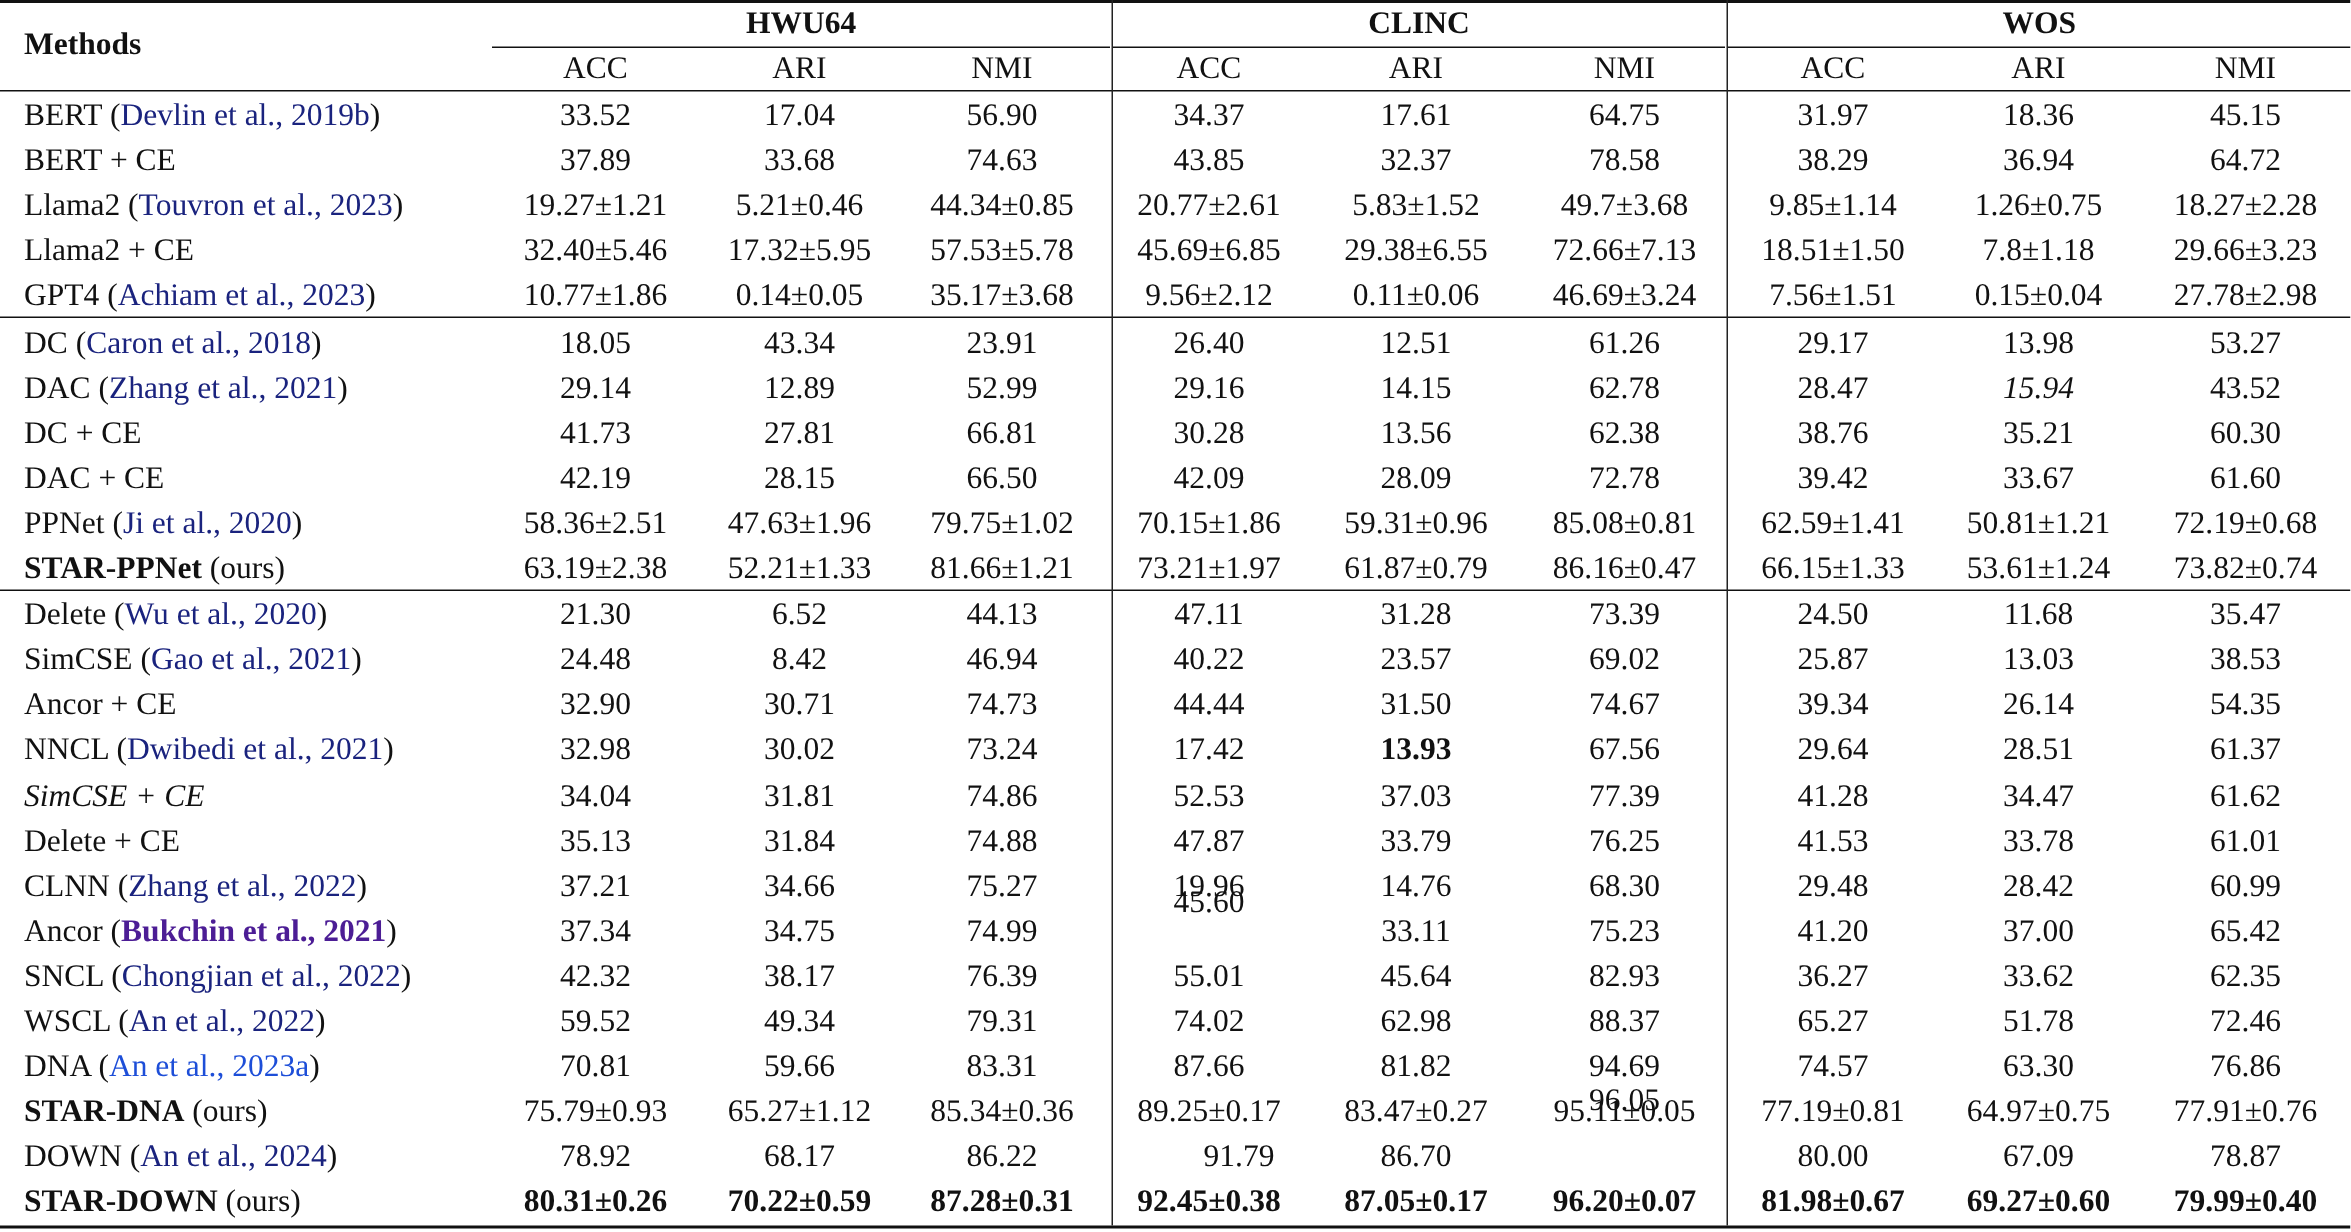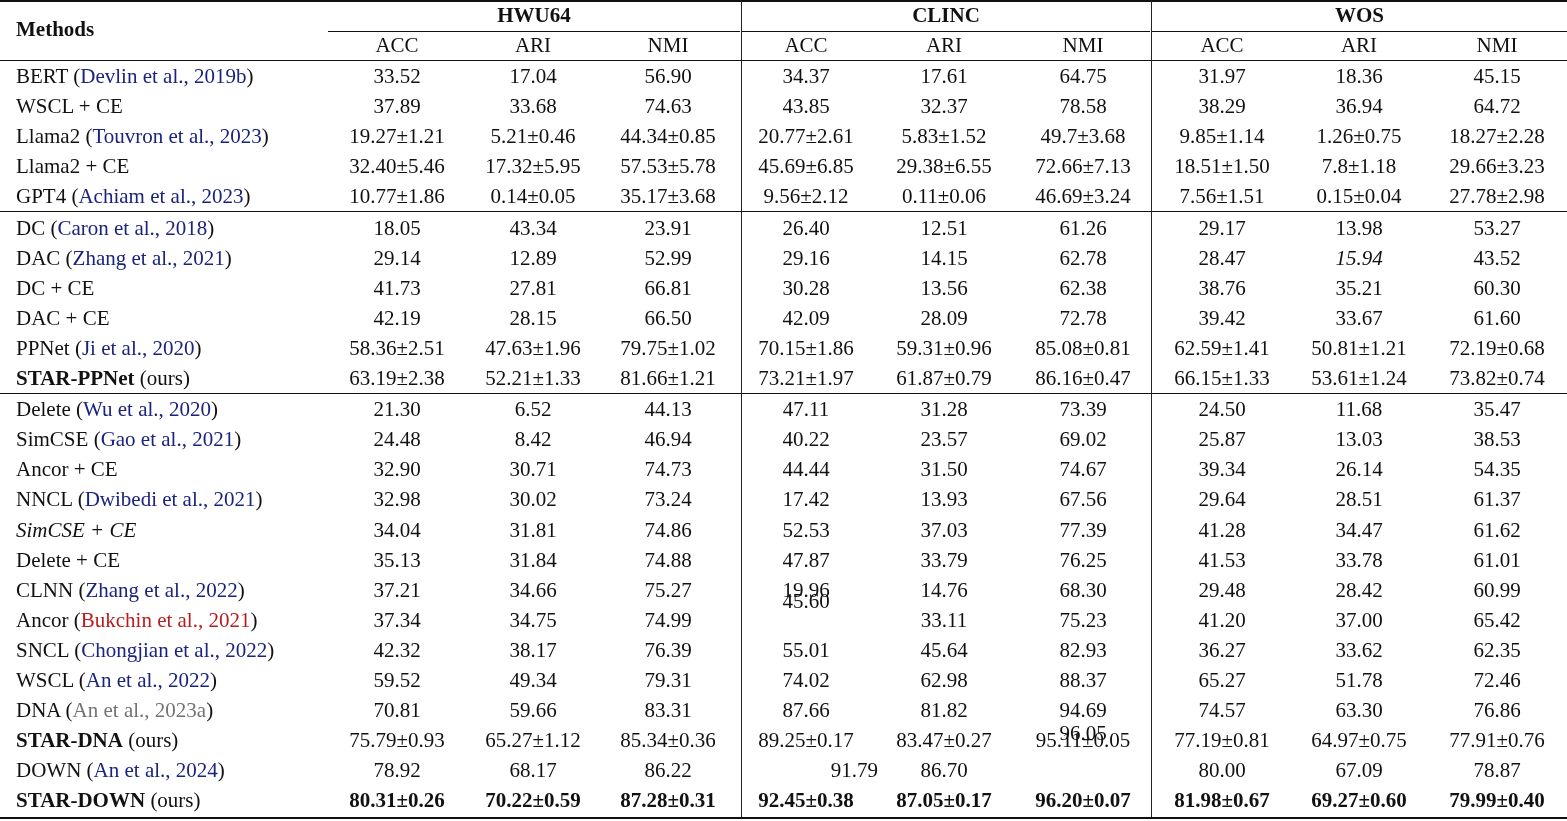--- a/index.html
+++ b/index.html
@@ -42,21 +42,21 @@
     <div class="cell method" style="top: 61px;"><span>BERT</span> (<span class="cite" style="color: rgb(26, 35, 126);">Devlin et al., 2019b</span>)</div>
     <div class="cell" style="top: 61px; left: 325px; width: 144px;">33.52</div>
     <div class="cell" style="top: 61px; left: 461px; width: 144px;">17.04</div>
     <div class="cell" style="top: 61px; left: 596px; width: 144px;">56.90</div>
     <div class="cell" style="top: 61px; left: 734px; width: 144px;">34.37</div>
     <div class="cell" style="top: 61px; left: 872px; width: 144px;">17.61</div>
     <div class="cell" style="top: 61px; left: 1011px; width: 144px;">64.75</div>
     <div class="cell" style="top: 61px; left: 1150px; width: 144px;">31.97</div>
     <div class="cell" style="top: 61px; left: 1287px; width: 144px;">18.36</div>
     <div class="cell" style="top: 61px; left: 1425px; width: 144px;">45.15</div>
-    <div class="cell method" style="top: 91.1px;"><span>WSCL + CE</span></div>
+    <div class="cell method" style="top: 91.1px;"><span>BERT + CE</span></div>
     <div class="cell" style="top: 91.1px; left: 325px; width: 144px;">37.89</div>
     <div class="cell" style="top: 91.1px; left: 461px; width: 144px;">33.68</div>
     <div class="cell" style="top: 91.1px; left: 596px; width: 144px;">74.63</div>
     <div class="cell" style="top: 91.1px; left: 734px; width: 144px;">43.85</div>
     <div class="cell" style="top: 91.1px; left: 872px; width: 144px;">32.37</div>
     <div class="cell" style="top: 91.1px; left: 1011px; width: 144px;">78.58</div>
     <div class="cell" style="top: 91.1px; left: 1150px; width: 144px;">38.29</div>
     <div class="cell" style="top: 91.1px; left: 1287px; width: 144px;">36.94</div>
     <div class="cell" style="top: 91.1px; left: 1425px; width: 144px;">64.72</div>
     <div class="cell method" style="top: 121.2px;"><span>Llama2</span> (<span class="cite" style="color: rgb(26, 35, 126);">Touvron et al., 2023</span>)</div>
@@ -179,21 +179,21 @@
     <div class="cell" style="top: 454.3px; left: 872px; width: 144px;">31.50</div>
     <div class="cell" style="top: 454.3px; left: 1011px; width: 144px;">74.67</div>
     <div class="cell" style="top: 454.3px; left: 1150px; width: 144px;">39.34</div>
     <div class="cell" style="top: 454.3px; left: 1287px; width: 144px;">26.14</div>
     <div class="cell" style="top: 454.3px; left: 1425px; width: 144px;">54.35</div>
     <div class="cell method" style="top: 484.4px;"><span>NNCL</span> (<span class="cite" style="color: rgb(26, 35, 126);">Dwibedi et al., 2021</span>)</div>
     <div class="cell" style="top: 484.4px; left: 325px; width: 144px;">32.98</div>
     <div class="cell" style="top: 484.4px; left: 461px; width: 144px;">30.02</div>
     <div class="cell" style="top: 484.4px; left: 596px; width: 144px;">73.24</div>
     <div class="cell" style="top: 484.4px; left: 734px; width: 144px;">17.42</div>
-    <div class="cell" style="top: 484.4px; left: 872px; width: 144px;">13.93</div>
+    <div class="cell" style="top: 484.4px; left: 872px; width: 144px; font-weight: bold;">13.93</div>
     <div class="cell" style="top: 484.4px; left: 1011px; width: 144px;">67.56</div>
     <div class="cell" style="top: 484.4px; left: 1150px; width: 144px;">29.64</div>
     <div class="cell" style="top: 484.4px; left: 1287px; width: 144px;">28.51</div>
     <div class="cell" style="top: 484.4px; left: 1425px; width: 144px;">61.37</div>
     <div class="cell method" style="top: 514.5px; font-style: italic;"><span>SimCSE + CE</span></div>
     <div class="cell" style="top: 514.5px; left: 325px; width: 144px;">34.04</div>
     <div class="cell" style="top: 514.5px; left: 461px; width: 144px;">31.81</div>
     <div class="cell" style="top: 514.5px; left: 596px; width: 144px;">74.86</div>
     <div class="cell" style="top: 514.5px; left: 734px; width: 144px;">52.53</div>
     <div class="cell" style="top: 514.5px; left: 872px; width: 144px;">37.03</div>
@@ -214,21 +214,21 @@
     <div class="cell method" style="top: 574.7px;"><span>CLNN</span> (<span class="cite" style="color: rgb(26, 35, 126);">Zhang et al., 2022</span>)</div>
     <div class="cell" style="top: 574.7px; left: 325px; width: 144px;">37.21</div>
     <div class="cell" style="top: 574.7px; left: 461px; width: 144px;">34.66</div>
     <div class="cell" style="top: 574.7px; left: 596px; width: 144px;">75.27</div>
     <div class="cell" style="top: 574.7px; left: 734px; width: 144px;">19.96</div>
     <div class="cell" style="top: 574.7px; left: 872px; width: 144px;">14.76</div>
     <div class="cell" style="top: 574.7px; left: 1011px; width: 144px;">68.30</div>
     <div class="cell" style="top: 574.7px; left: 1150px; width: 144px;">29.48</div>
     <div class="cell" style="top: 574.7px; left: 1287px; width: 144px;">28.42</div>
     <div class="cell" style="top: 574.7px; left: 1425px; width: 144px;">60.99</div>
-    <div class="cell method" style="top: 604.8px;"><span>Ancor</span> (<span class="cite" style="color: #b91c1c;">Bukchin et al., 2021</span>)</div>
+    <div class="cell method" style="top: 604.8px;"><span>Ancor</span> (<span class="cite" style="color: #4c1d95; font-weight: bold;">Bukchin et al., 2021</span>)</div>
     <div class="cell" style="top: 604.8px; left: 325px; width: 144px;">37.34</div>
     <div class="cell" style="top: 604.8px; left: 461px; width: 144px;">34.75</div>
     <div class="cell" style="top: 604.8px; left: 596px; width: 144px;">74.99</div>
     <div class="cell" style="top: 586px; left: 734px; width: 144px;">45.60</div>
     <div class="cell" style="top: 604.8px; left: 872px; width: 144px;">33.11</div>
     <div class="cell" style="top: 604.8px; left: 1011px; width: 144px;">75.23</div>
     <div class="cell" style="top: 604.8px; left: 1150px; width: 144px;">41.20</div>
     <div class="cell" style="top: 604.8px; left: 1287px; width: 144px;">37.00</div>
     <div class="cell" style="top: 604.8px; left: 1425px; width: 144px;">65.42</div>
     <div class="cell method" style="top: 634.9px;"><span>SNCL</span> (<span class="cite" style="color: rgb(26, 35, 126);">Chongjian et al., 2022</span>)</div>
@@ -244,21 +244,21 @@
     <div class="cell method" style="top: 665px;"><span>WSCL</span> (<span class="cite" style="color: rgb(26, 35, 126);">An et al., 2022</span>)</div>
     <div class="cell" style="top: 665px; left: 325px; width: 144px;">59.52</div>
     <div class="cell" style="top: 665px; left: 461px; width: 144px;">49.34</div>
     <div class="cell" style="top: 665px; left: 596px; width: 144px;">79.31</div>
     <div class="cell" style="top: 665px; left: 734px; width: 144px;">74.02</div>
     <div class="cell" style="top: 665px; left: 872px; width: 144px;">62.98</div>
     <div class="cell" style="top: 665px; left: 1011px; width: 144px;">88.37</div>
     <div class="cell" style="top: 665px; left: 1150px; width: 144px;">65.27</div>
     <div class="cell" style="top: 665px; left: 1287px; width: 144px;">51.78</div>
     <div class="cell" style="top: 665px; left: 1425px; width: 144px;">72.46</div>
-    <div class="cell method" style="top: 695.1px;"><span>DNA</span> (<span class="cite" style="color: #737373;">An et al., 2023a</span>)</div>
+    <div class="cell method" style="top: 695.1px;"><span>DNA</span> (<span class="cite" style="color: #1d4ed8;">An et al., 2023a</span>)</div>
     <div class="cell" style="top: 695.1px; left: 325px; width: 144px;">70.81</div>
     <div class="cell" style="top: 695.1px; left: 461px; width: 144px;">59.66</div>
     <div class="cell" style="top: 695.1px; left: 596px; width: 144px;">83.31</div>
     <div class="cell" style="top: 695.1px; left: 734px; width: 144px;">87.66</div>
     <div class="cell" style="top: 695.1px; left: 872px; width: 144px;">81.82</div>
     <div class="cell" style="top: 695.1px; left: 1011px; width: 144px;">94.69</div>
     <div class="cell" style="top: 695.1px; left: 1150px; width: 144px;">74.57</div>
     <div class="cell" style="top: 695.1px; left: 1287px; width: 144px;">63.30</div>
     <div class="cell" style="top: 695.1px; left: 1425px; width: 144px;">76.86</div>
     <div class="cell method" style="top: 725.2px;"><span class="bold">STAR-DNA</span><span> (ours)</span></div>
@@ -268,21 +268,21 @@
     <div class="cell" style="top: 725.2px; left: 734px; width: 144px;">89.25±0.17</div>
     <div class="cell" style="top: 725.2px; left: 872px; width: 144px;">83.47±0.27</div>
     <div class="cell" style="top: 725.2px; left: 1011px; width: 144px;">95.11±0.05</div>
     <div class="cell" style="top: 725.2px; left: 1150px; width: 144px;">77.19±0.81</div>
     <div class="cell" style="top: 725.2px; left: 1287px; width: 144px;">64.97±0.75</div>
     <div class="cell" style="top: 725.2px; left: 1425px; width: 144px;">77.91±0.76</div>
     <div class="cell method" style="top: 755.3px;"><span>DOWN</span> (<span class="cite" style="color: rgb(26, 35, 126);">An et al., 2024</span>)</div>
     <div class="cell" style="top: 755.3px; left: 325px; width: 144px;">78.92</div>
     <div class="cell" style="top: 755.3px; left: 461px; width: 144px;">68.17</div>
     <div class="cell" style="top: 755.3px; left: 596px; width: 144px;">86.22</div>
-    <div class="cell" style="top: 755.3px; left: 734px; width: 144px; text-align: right;">91.79</div>
+    <div class="cell" style="top: 755.3px; left: 754px; width: 144px;">91.79</div>
     <div class="cell" style="top: 755.3px; left: 872px; width: 144px;">86.70</div>
     <div class="cell" style="top: 718px; left: 1011px; width: 144px;">96.05</div>
     <div class="cell" style="top: 755.3px; left: 1150px; width: 144px;">80.00</div>
     <div class="cell" style="top: 755.3px; left: 1287px; width: 144px;">67.09</div>
     <div class="cell" style="top: 755.3px; left: 1425px; width: 144px;">78.87</div>
     <div class="cell method" style="top: 785.4px;"><span class="bold">STAR-DOWN</span><span> (ours)</span></div>
     <div class="cell bold" style="top: 785.4px; left: 325px; width: 144px;">80.31±0.26</div>
     <div class="cell bold" style="top: 785.4px; left: 461px; width: 144px;">70.22±0.59</div>
     <div class="cell bold" style="top: 785.4px; left: 596px; width: 144px;">87.28±0.31</div>
     <div class="cell bold" style="top: 785.4px; left: 734px; width: 144px;">92.45±0.38</div>

